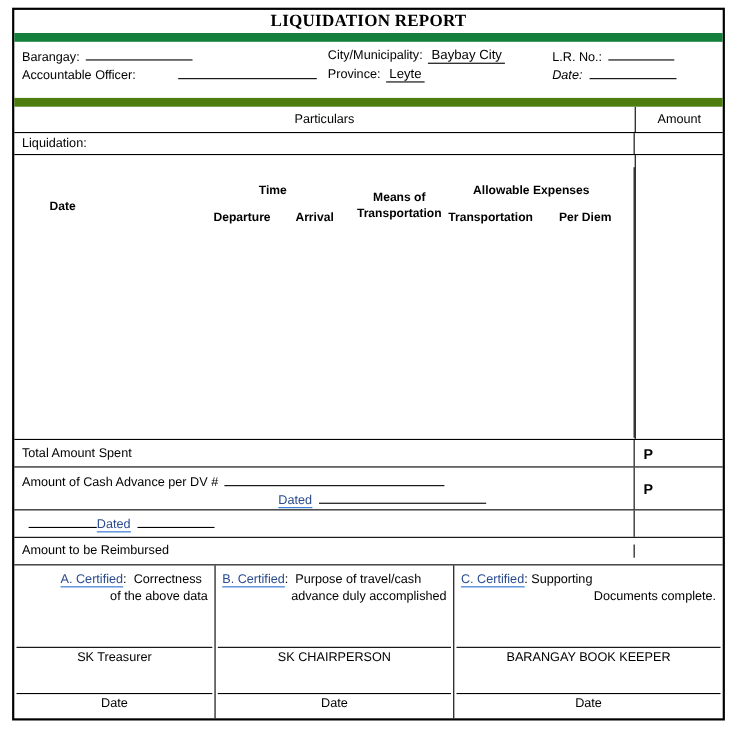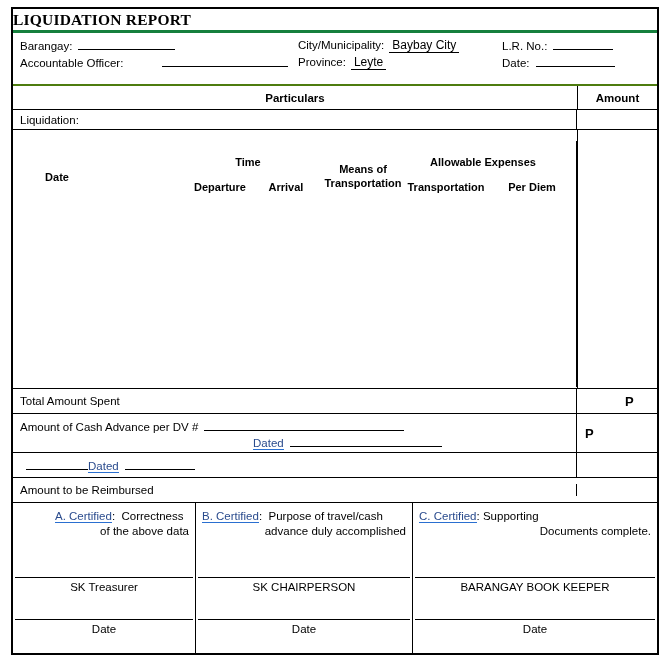--- a/index.html
+++ b/index.html
@@ -26,51 +26,51 @@
     height: 648px;
     border: 2px solid #000;
     box-sizing: border-box;
     display: flex;
     flex-direction: column;
   }
 
   
   .title-row {
     height: 21px;
-    border-bottom: 3px solid #15803d;
+    border-bottom: 8px solid #15803d;
     display: flex;
     align-items: center;
-    justify-content: flex-start;
+    justify-content: center;
   }
   .title-row .title {
     font-family: "Liberation Serif", serif;
     font-weight: bold;
     font-size: 15.5px;
     letter-spacing: 0.2px;
   }
 
   
   .ident {
     height: 51px;
-    border-bottom: 2px solid #4d7c0f;
+    border-bottom: 8px solid #4d7c0f;
     position: relative;
     font-size: 11.5px;
   }
   .ident .line {
     position: absolute;
     white-space: nowrap;
     display: flex;
     align-items: baseline;
   }
   .l-barangay   { left: 7px;   top: 5px; }
   .l-officer    { left: 7px;   top: 22px; gap: 33px; }
   .l-city       { left: 285px; top: 5px; }
   .l-province   { left: 285px; top: 22px; }
   .l-lr         { left: 489px; top: 5px; }
-  .l-date       { left: 489px; top: 22px; }
+  .l-date       { left: 489px; top: 22px; font-style: italic; }
 
   .lbl { }
   .blank {
     display: inline-block;
     border-bottom: 1.4px solid #000;
     height: 11px;
     margin-left: 6px;
   }
   .filled {
     display: inline-block;
@@ -83,21 +83,20 @@
   .b-officer  { width: 126px; }
   .b-lr       { width: 60px; }
   .b-date     { width: 79px; }
 
   
   .part-head {
     height: 23px;
     border-bottom: 1.6px solid #000;
     display: flex;
     font-size: 11.5px;
-    font-weight: bold;
   }
   .part-head .particulars {
     flex: 0 0 564px;
     border-right: 1.6px solid #000;
     display: flex;
     align-items: center;
     justify-content: center;
   }
   .part-head .amount {
     flex: 1 1 auto;
@@ -183,21 +182,21 @@
   }
   .sum-right {
     flex: 1 1 auto;
     box-sizing: border-box;
     padding-left: 8px;
     display: flex;
     align-items: center;
     font-weight: bold;
     font-size: 13px;
   }
-  .r-total   { height: 24px; gap: 40px; }
+  .r-total   { height: 24px; }
   .r-total .sum-left { display: flex; align-items: center; }
   .r-cash    { height: 38px; }
   .r-refund  { height: 24px; }
   .r-refund .sum-left { display: flex; align-items: center; }
   .r-reimb   { height: 24px; align-items: center; }
   .r-reimb .sum-left { display: flex; align-items: center; }
 
   .cash-l1 {
     position: absolute;
     left: 7px; top: 5px;

